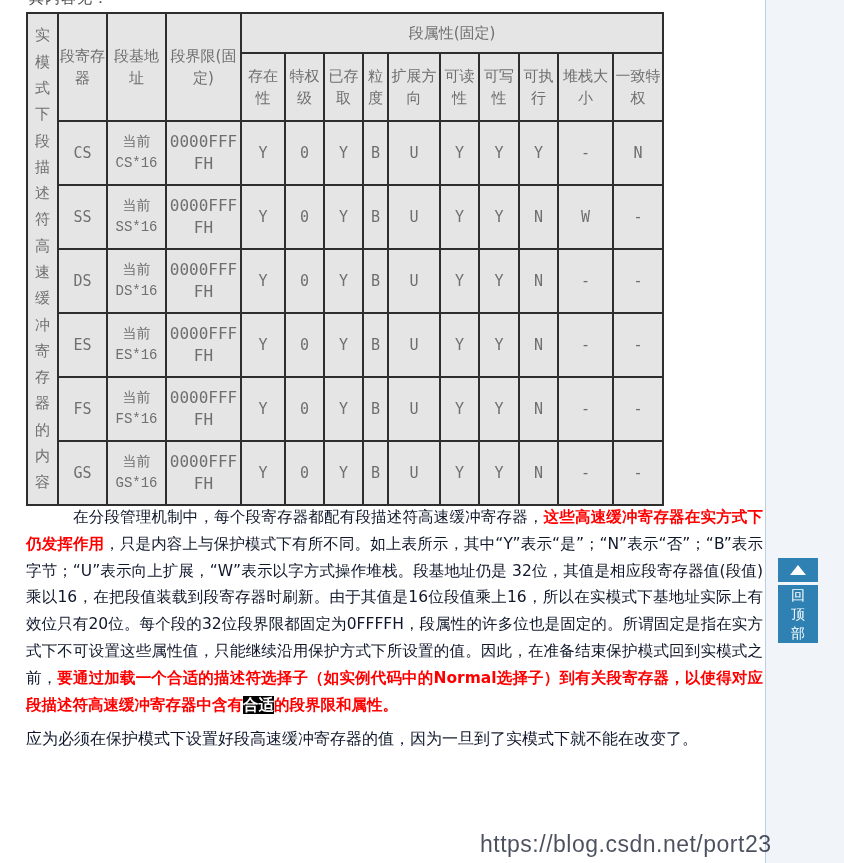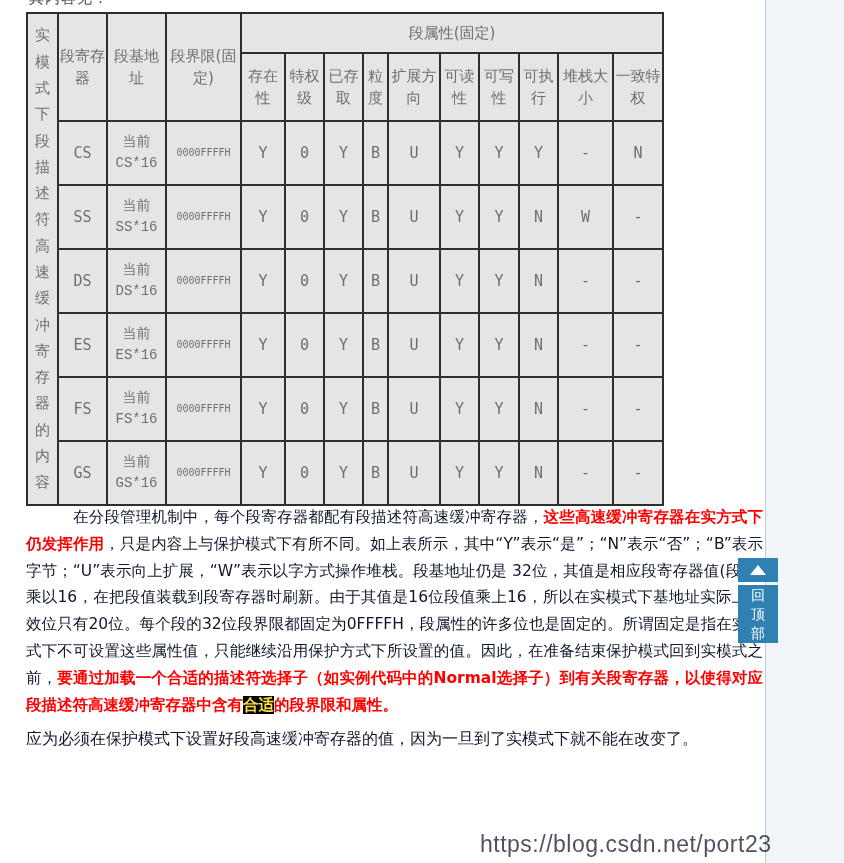--- a/index.html
+++ b/index.html
@@ -24,44 +24,44 @@
     color:#6f6f6f;font-weight:normal;
     text-align:center;vertical-align:middle;
     font-size:15px;line-height:22px;
     word-break:break-all;
     padding:1px;
   }
   tr.hdr-top td{height:36px;}
   tr.hdr-sub td{height:64px;}
   td.cell{height:60px;font-family:"DejaVu Sans Mono","Liberation Mono",monospace;font-size:13px;color:#707070;}
   td.cell.base{font-family:Liberation Mono, monospace;font-size:14px;white-space:pre-line;line-height:21px;margin-left:37px;}
-  td.cell.limit{font-size:10px;letter-spacing:0;}
+  td.cell.limit{font-size:16px;letter-spacing:0;}
   .vlabel{
     width:17px;margin:0 auto;word-break:break-all;
     font-size:15px;line-height:26.3px;text-align:center;color:#6f6f6f;
   }
   
   .text-block{
     position:absolute;left:26px;top:504px;width:737px;z-index:3;
   }
   .text-block p{margin:0;text-align:justify;}
   .para-1{font-size:15.5px;line-height:26.8px;color:#4c4c4c;margin-bottom:7px !important;}
   .para-2{font-size:16px;line-height:28.5px;color:#4c4c4c;margin-bottom:7px !important;}
   .para-3{font-size:16px;line-height:28.5px;color:#4c4c4c;}
   .run-normal{color:#0f172a;}
   .run-redbold{color:#ff0000;font-weight:bold;}
-  .run-redbold-hl{color:#fde047;font-weight:bold;background:#000000;}
+  .run-redbold-hl{color:#ffffff;font-weight:bold;background:#000000;}
   
   .right-panel{
     position:absolute;left:765px;top:0;width:79px;height:863px;
     background:#f1f5f9;border-left:1px solid #b9cfe3;z-index:0;
     box-sizing:border-box;
   }
   
-  .back-top{position:absolute;left:738px;top:558px;width:40px;z-index:5;cursor:pointer;}
+  .back-top{position:absolute;left:778px;top:558px;width:40px;z-index:5;cursor:pointer;}
   .back-top .arrow-box{
     width:40px;height:24px;background:#2e81b2;
     display:flex;align-items:center;justify-content:center;
   }
   .back-top .tri{
     width:0;height:0;
     border-left:8px solid transparent;border-right:8px solid transparent;
     border-bottom:10px solid #ffffff;
   }
   .back-top .label-box{

